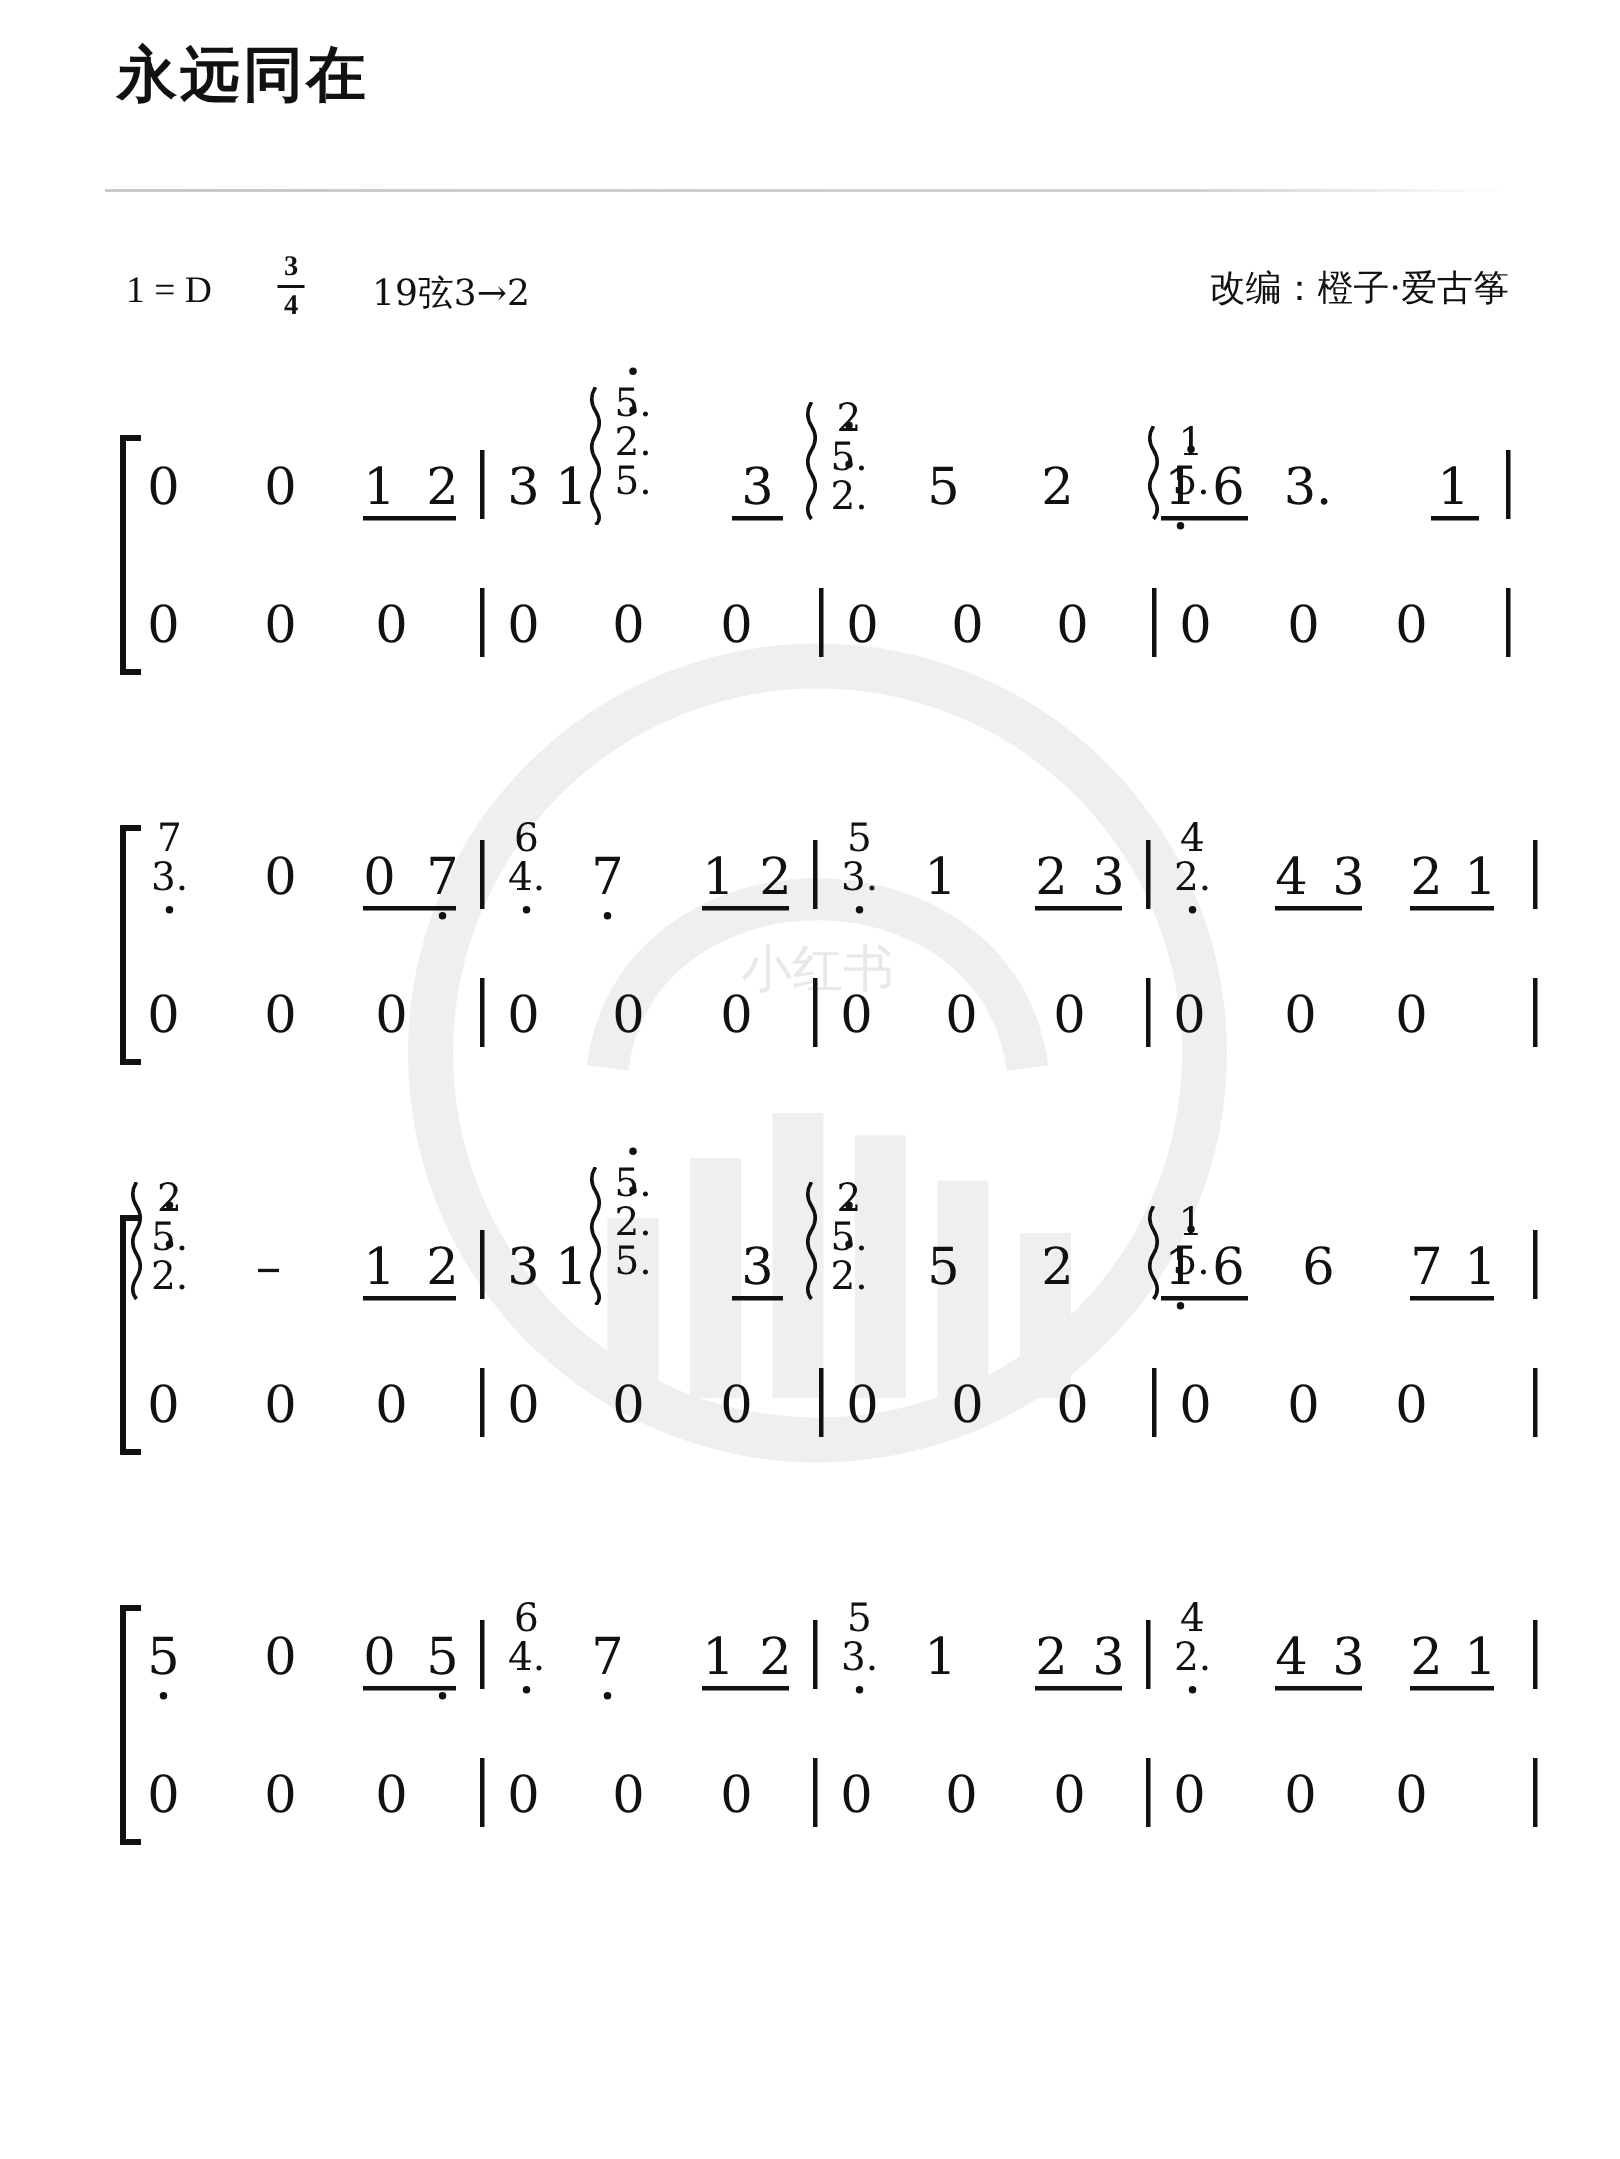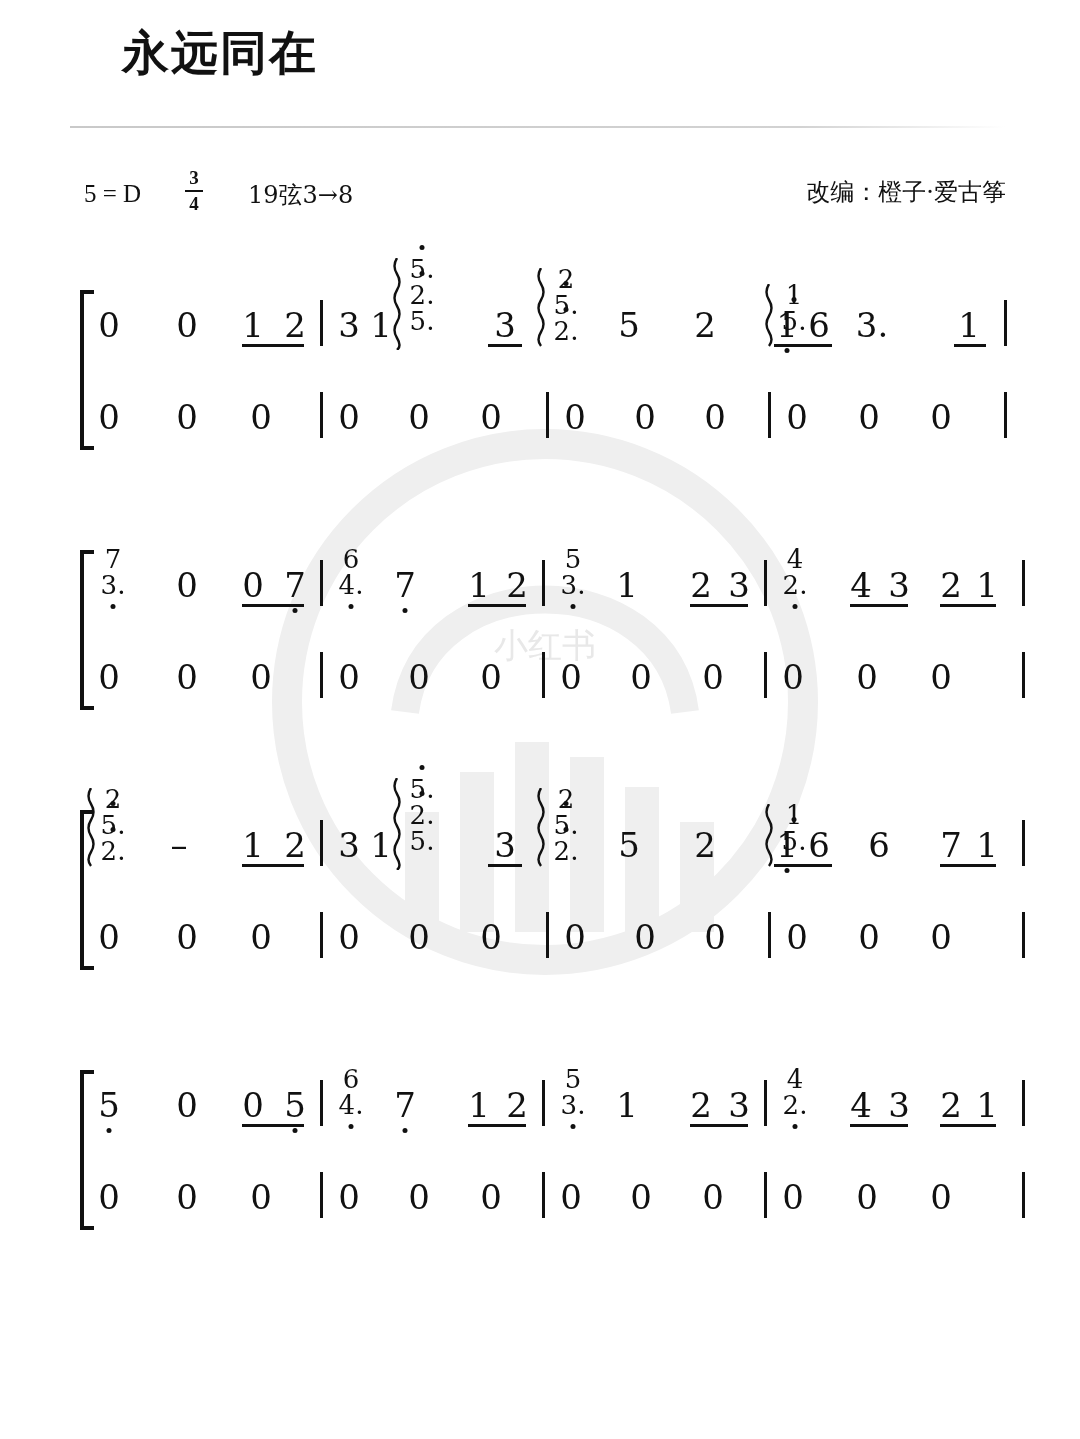--- a/index.html
+++ b/index.html
@@ -31,24 +31,23 @@
 
   .content { position: relative; z-index: 2; }
 
   
   .title {
     position: absolute;
     left: 78px;
     top: 22px;
     font-family: "DejaVu Sans", sans-serif;
     font-weight: bold;
-    font-size: 47px;
+    font-size: 40px;
     letter-spacing: 2px;
     color: #111;
-    margin-left: 44px;
   }
   .title-rule {
     position: absolute;
     left: 70px;
     top: 126px;
     width: 935px;
     height: 2px;
     background: linear-gradient(to right, #c9c9c9 0%, #d2d2d2 78%, #ffffff 100%);
   }
 
@@ -213,28 +212,28 @@
     <text x="290" y="245" text-anchor="middle" font-family="DejaVu Sans, sans-serif" font-size="34" fill="#e8e8e8">小红书</text>
   </svg>
 </div>
 
 <div class="content">
 
   <div class="title">永远同在</div>
   <div class="title-rule"></div>
 
   <div class="key-sig">
-    <span>5 = D</span>
+    <span>1 = D</span>
   </div>
   <div class="time-sig">
     <div>3</div>
     <div style="width:18px;height:2px;background:#111;margin:2px auto;"></div>
     <div>4</div>
   </div>
-  <div class="tuning">19弦3→8</div>
+  <div class="tuning">19弦3→2</div>
   <div class="arranger">改编：橙子·爱古筝</div>
 
   <div class="system s1">
     <div class="brace">
       <div class="stem"></div>
         <div class="hook-t"></div>
         <div class="hook-b"></div>
     </div>
 
     <div class="row upper">

